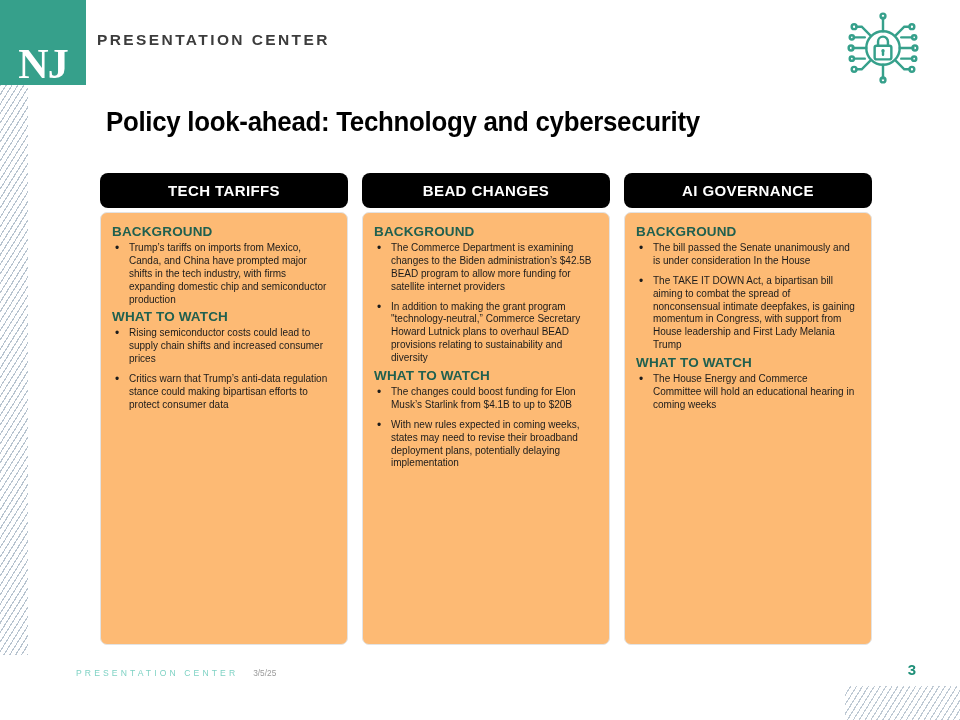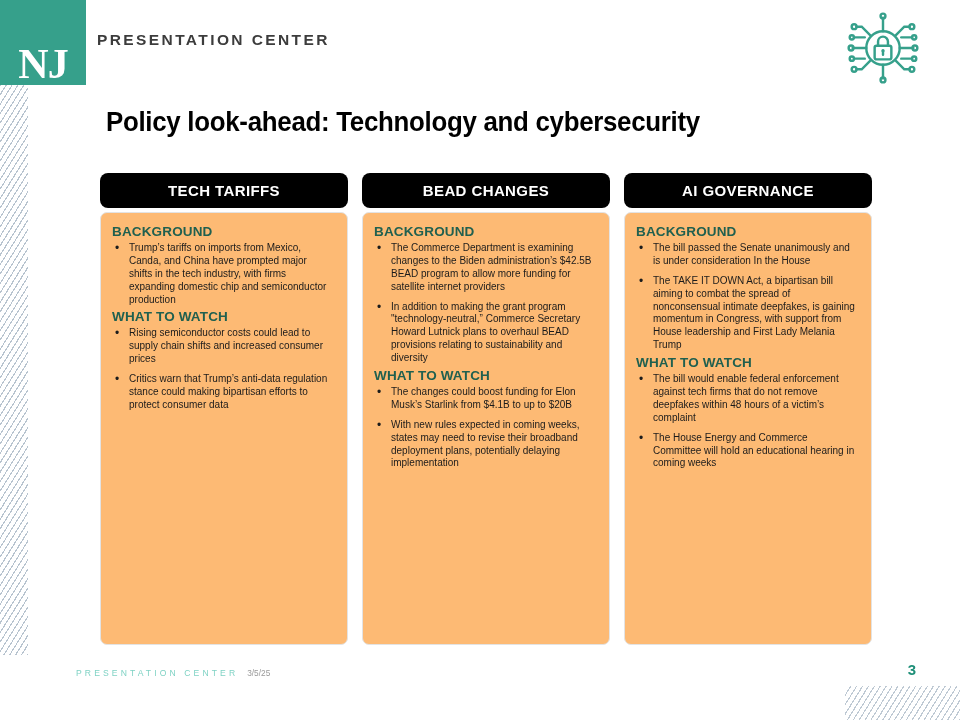--- a/index.html
+++ b/index.html
@@ -188,21 +188,21 @@
     margin-left: 4px;
   }
   .lbl-pc {
     font-size: 8.6px;
     color: #7fd2c4;
     letter-spacing: 3.1px;
   }
   .val-date {
     font-size: 8.3px;
     color: #9a9a9a;
-    margin-left: 9px;
+    margin-left: 15px;
   }
   .page-number {
     position: absolute;
     right: 44px;
     bottom: 42px;
     font-size: 15px;
     font-weight: bold;
     color: #1e8f78;
   }
 </style>
@@ -297,21 +297,20 @@
   <div class="card">
     <div class="card-pill">AI GOVERNANCE</div>
     <div class="card-body">
       <div class="section-head">BACKGROUND</div>
       <ul class="bullets">
         <li>The bill passed the Senate unanimously and is under consideration In the House</li>
         <li>The TAKE IT DOWN Act, a bipartisan bill aiming to combat the spread of nonconsensual intimate deepfakes, is gaining momentum in Congress, with support from House leadership and First Lady Melania Trump</li>
       </ul>
       <div class="section-head second">WHAT TO WATCH</div>
       <ul class="bullets">
-        <li>The bill would enable federal enforcement against tech firms that do not remove deepfakes within 48 hours of a victim’s complaint</li>
         <li>The House Energy and Commerce Committee will hold an educational hearing in coming weeks</li>
       </ul>
     </div>
   </div>
 
 </div>
 
 <div class="footer">
   <div class="footer-row">
     <span class="lbl-pc">PRESENTATION CENTER</span><span class="val-date">3/5/25</span>

